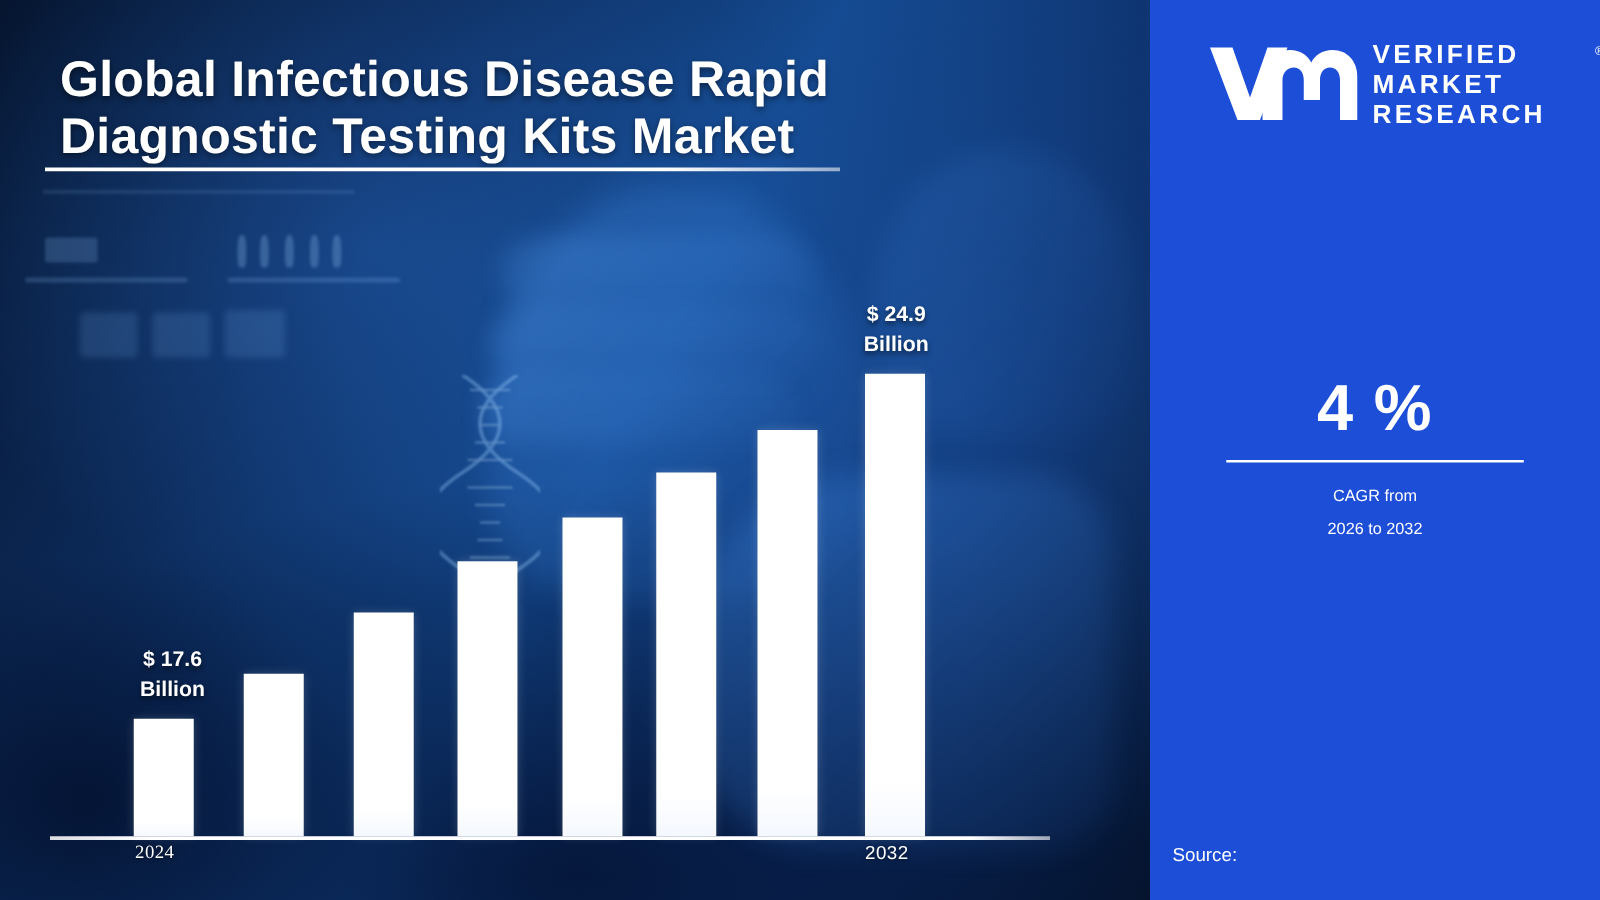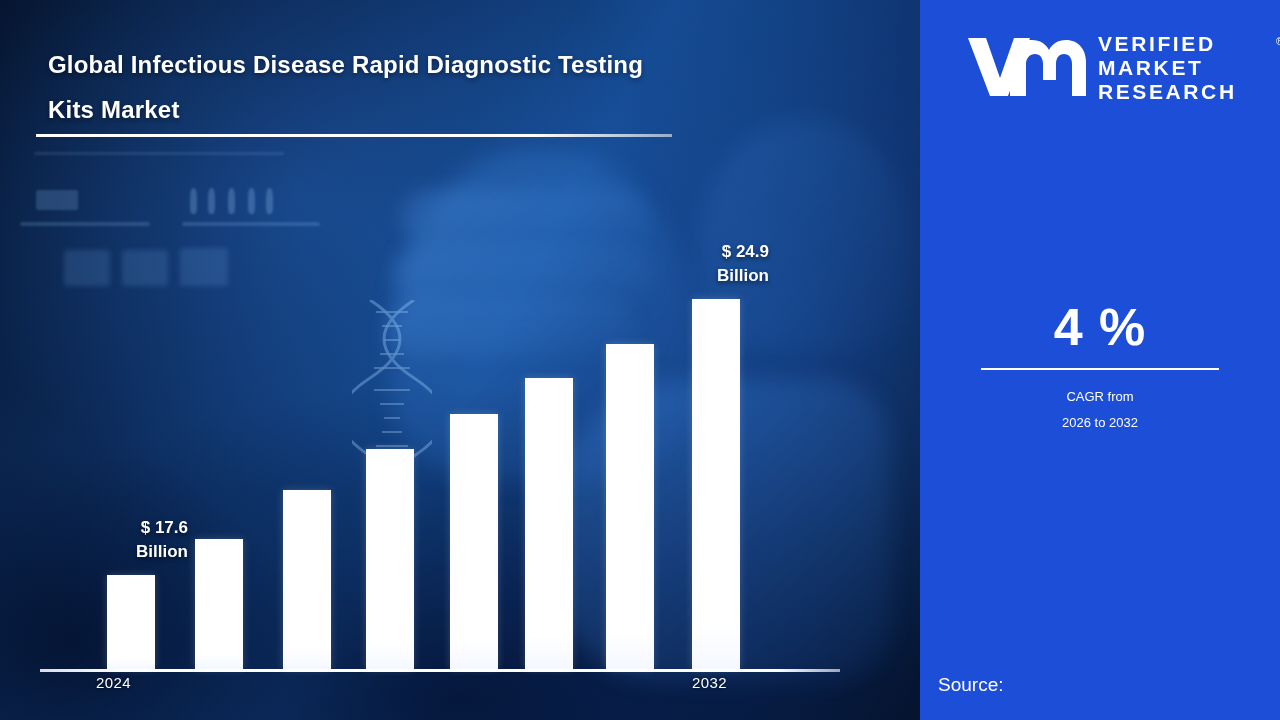--- a/index.html
+++ b/index.html
@@ -49,21 +49,21 @@
   }
   .hud-bar{position:absolute;background:rgba(150,200,255,.20);border-radius:2px;filter:blur(1.2px);}
   .hud-card{position:absolute;background:rgba(130,185,250,.16);border-radius:3px;filter:blur(2.4px);}
   .hud-person{position:absolute;background:rgba(160,210,255,.26);border-radius:40% 40% 28% 28%;filter:blur(1.1px);}
   
   #dna{position:absolute;left:352px;top:300px;width:80px;height:190px;opacity:.42;filter:blur(.7px);}
 
   
   #title-block{position:absolute;left:48px;top:42px;width:630px;}
   #chart-title{
-    margin:0;color:#ffffff;font-size:24px;line-height:45px;font-weight:bold;
+    margin:0;color:#ffffff;font-size:40px;line-height:45px;font-weight:bold;
     letter-spacing:.2px;text-shadow:0 2px 5px rgba(0,0,0,.45);
   }
   #title-rule{
     position:absolute;left:36px;top:134px;width:636px;height:3px;
     background:linear-gradient(90deg,#ffffff 0%,#ffffff 78%,rgba(255,255,255,.55) 100%);
   }
 
   
   #chart-area{position:absolute;left:0;top:0;width:920px;height:720px;}
   #axis-line{
@@ -74,21 +74,21 @@
     position:absolute;bottom:51px;width:48px;
     background:linear-gradient(180deg,#ffffff 0%,#ffffff 88%,#f4f8ff 100%);
     box-shadow:0 0 8px rgba(255,255,255,.18);
   }
   .year-label{
     position:absolute;top:674px;color:#ffffff;font-size:15px;letter-spacing:.4px;
     text-shadow:0 1px 3px rgba(0,0,0,.5);
   }
   .value-label{
     position:absolute;color:#ffffff;font-size:17px;font-weight:bold;line-height:24px;
-    text-align:right;text-shadow:0 2px 4px rgba(0,0,0,.55);white-space:nowrap;
+    text-align:center;text-shadow:0 2px 4px rgba(0,0,0,.55);white-space:nowrap;
   }
 
   
   #right-panel{
     position:absolute;left:920px;top:0;width:360px;height:720px;
     background:#1d4ed8;
   }
   #logo-block{position:absolute;left:26px;top:28px;width:316px;height:78px;}
   #logo-mark{position:absolute;left:20px;top:6px;width:120px;height:66px;}
   #logo-text{
@@ -96,21 +96,21 @@
     font-size:21px;line-height:24px;letter-spacing:2.6px;
   }
   #logo-reg{
     position:absolute;left:330px;top:8px;color:#ffffff;font-size:10px;
   }
   #cagr-block{position:absolute;left:0;top:296px;width:360px;text-align:center;}
   #cagr-value{color:#ffffff;font-size:52px;font-weight:bold;line-height:62px;letter-spacing:1px;}
   #cagr-rule{margin:10px auto 0;width:238px;height:2px;background:#ffffff;}
   #cagr-caption{margin-top:14px;color:#ffffff;font-size:13px;line-height:26px;}
   #source-block{position:absolute;left:18px;bottom:22px;width:342px;}
-  .source-line{color:#ffffff;font-size:19px;line-height:26px;}
+  .source-line{color:#ffffff;font-size:15px;line-height:26px;}
 </style>
 </head>
 <body>
 
 <div id="root">
 
   <div id="left-panel">
     <div id="left-bg-base"></div>
     <div id="left-bg-glow"></div>
 
@@ -175,21 +175,21 @@
       <div class="value-label" style="left:88px;top:516px;width:100px;">
         <div>$ 17.6</div>
         <div>Billion</div>
       </div>
 
       <div class="value-label" style="left:665px;top:240px;width:104px;">
         <div>$ 24.9</div>
         <div>Billion</div>
       </div>
 
-      <div class="year-label" style="left:96px;">2024</div>
+      <div class="year-label" style="left:108px;font-family:Liberation Serif, serif;">2024</div>
       <div class="year-label" style="left:692px;">2032</div>
     </div>
   </div>
 
   <div id="right-panel">
 
     <div id="logo-block">
       <svg id="logo-mark" viewBox="0 0 120 66">
         <path fill="#ffffff" d="M2 4 H20 L34 44 L48 4 H64 L42 62 H24 Z"></path>
         <path fill="#ffffff" d="M44 62 V28 C44 14 54 6 66 6 C74 6 80 10 83 16 C86 10 92 6 100 6 C112 6 120 15 120 28 V62 H106 V30 C106 24 103 20 98 20 C93 20 90 24 90 30 V46 H77 V30 C77 24 74 20 69 20 C64 20 60 24 60 30 V62 Z"></path>

